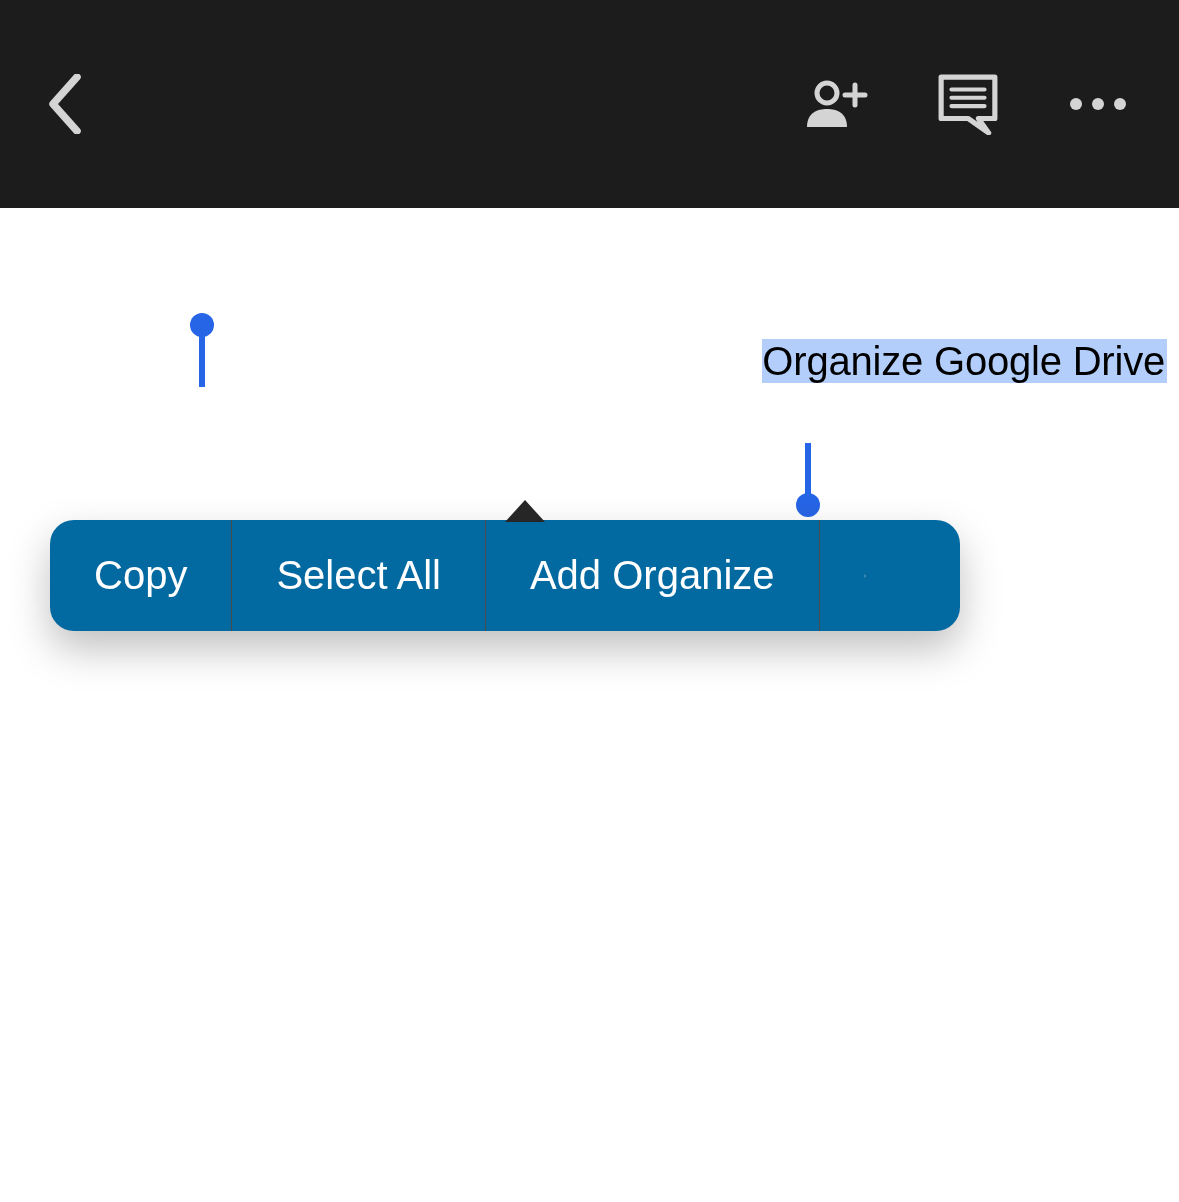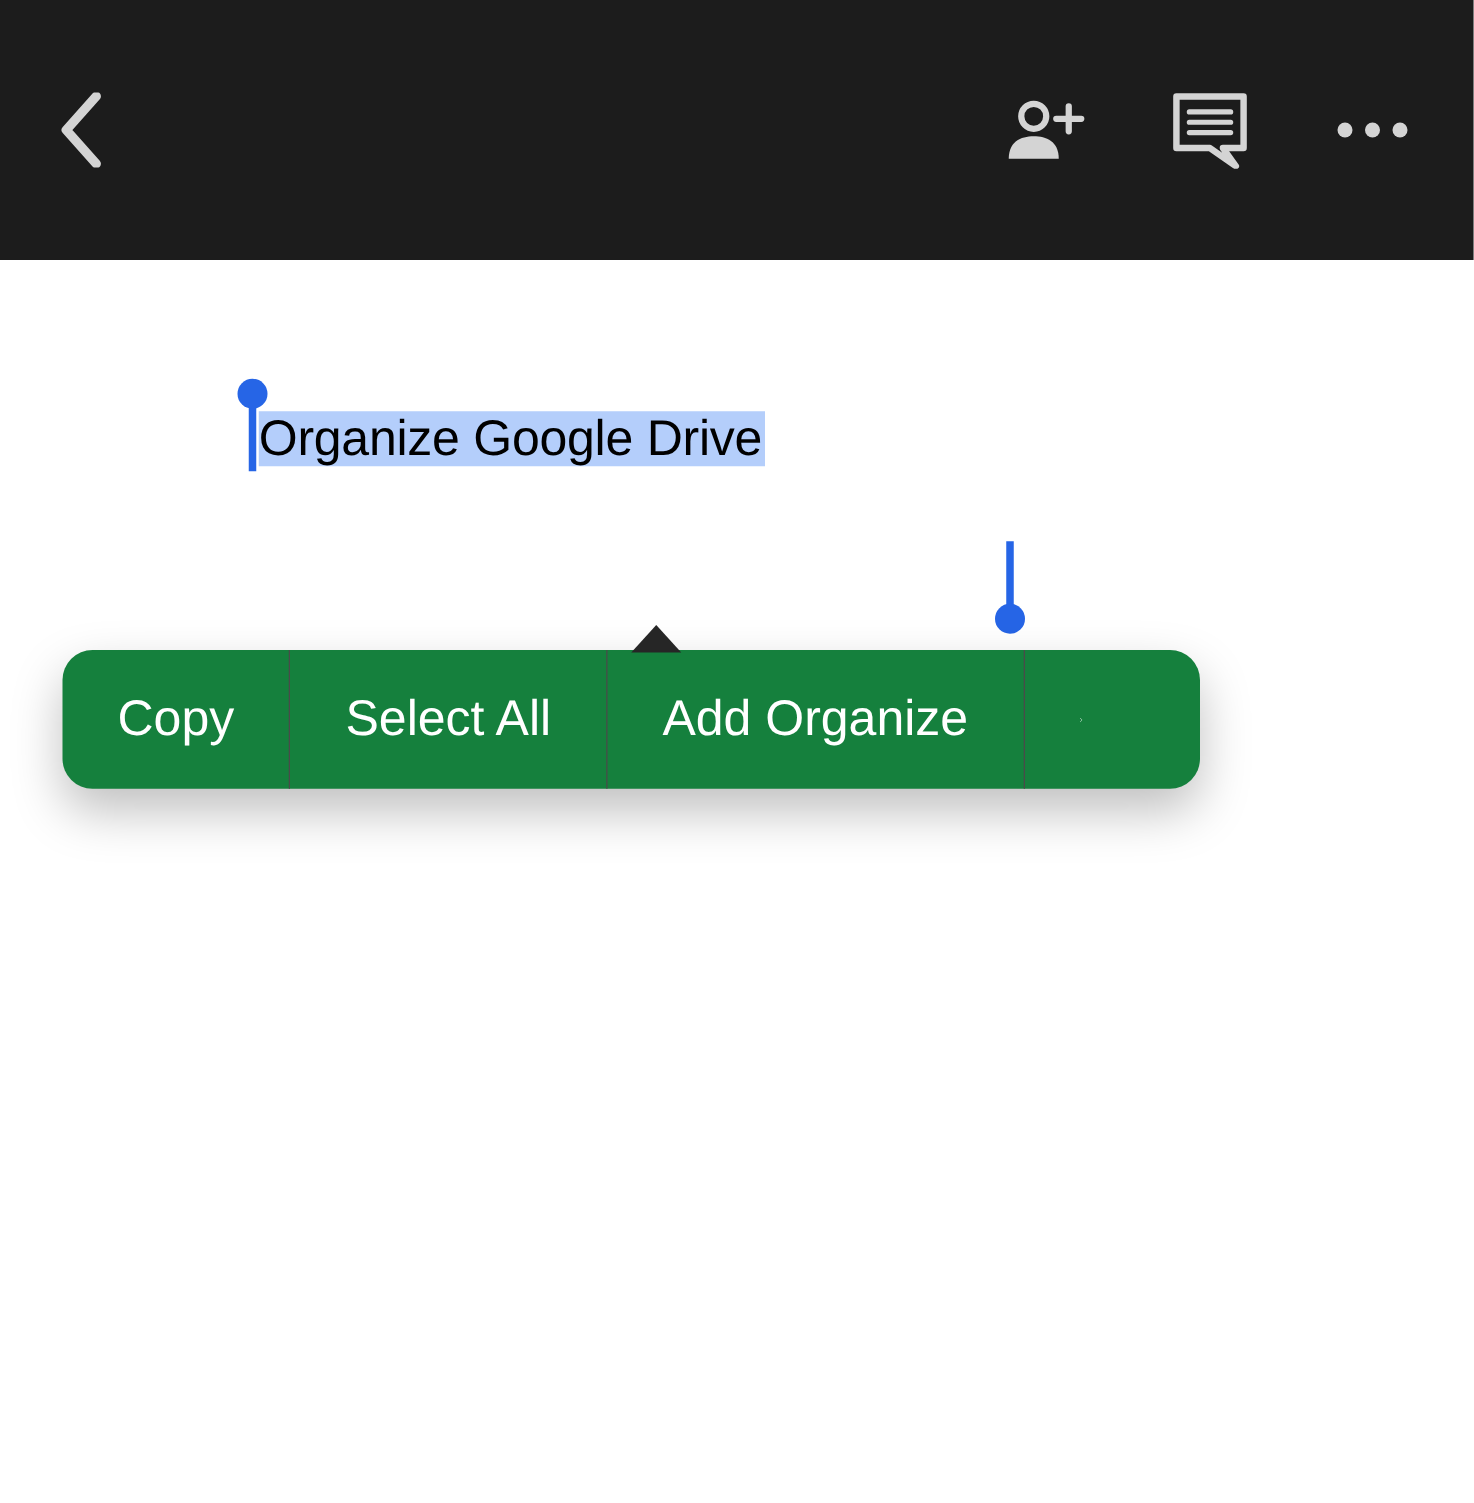--- a/index.html
+++ b/index.html
@@ -51,21 +51,21 @@
       line-height: 54px;
       color: #000;
       font-family: Arial, sans-serif;
       letter-spacing: -0.2px;
     }
     .sel-line {
       background: #b4cefb;
       display: inline;
       padding: 0 2px 0 0;
     }
-    .line-row { margin: 2px; }
+    .line-row { margin: 12px; text-align: right; }
     .sel-start-handle, .sel-end-handle {
       position: absolute;
       width: 6px;
       background: #2665e6;
     }
     .sel-start-handle { height: 52px; }
     .sel-start-handle::before {
       content: '';
       position: absolute;
       top: -22px; left: -9px;
@@ -79,21 +79,21 @@
       bottom: -22px; left: -9px;
       width: 24px; height: 24px; border-radius: 50%;
       background: #2665e6;
     }
     .context-menu {
       position: absolute;
       top: 520px;
       left: 50px;
       width: 910px;
       height: 111px;
-      background: #15803d;
+      background: #0369a1;
       border-radius: 24px;
       display: flex;
       align-items: stretch;
       box-shadow: 0 18px 40px rgba(0,0,0,0.25);
     }
     .context-menu::before {
       content: '';
       position: absolute;
       top: -20px;
       left: 455px;

